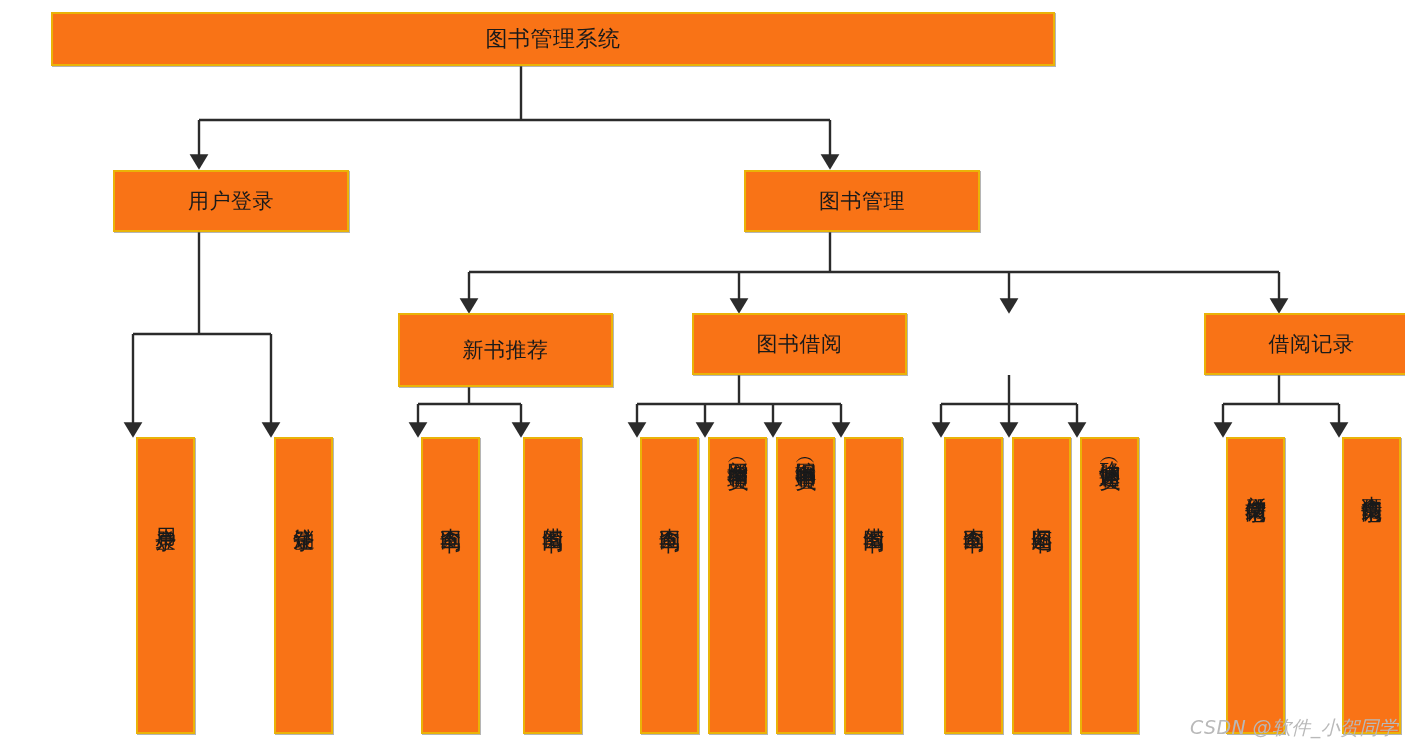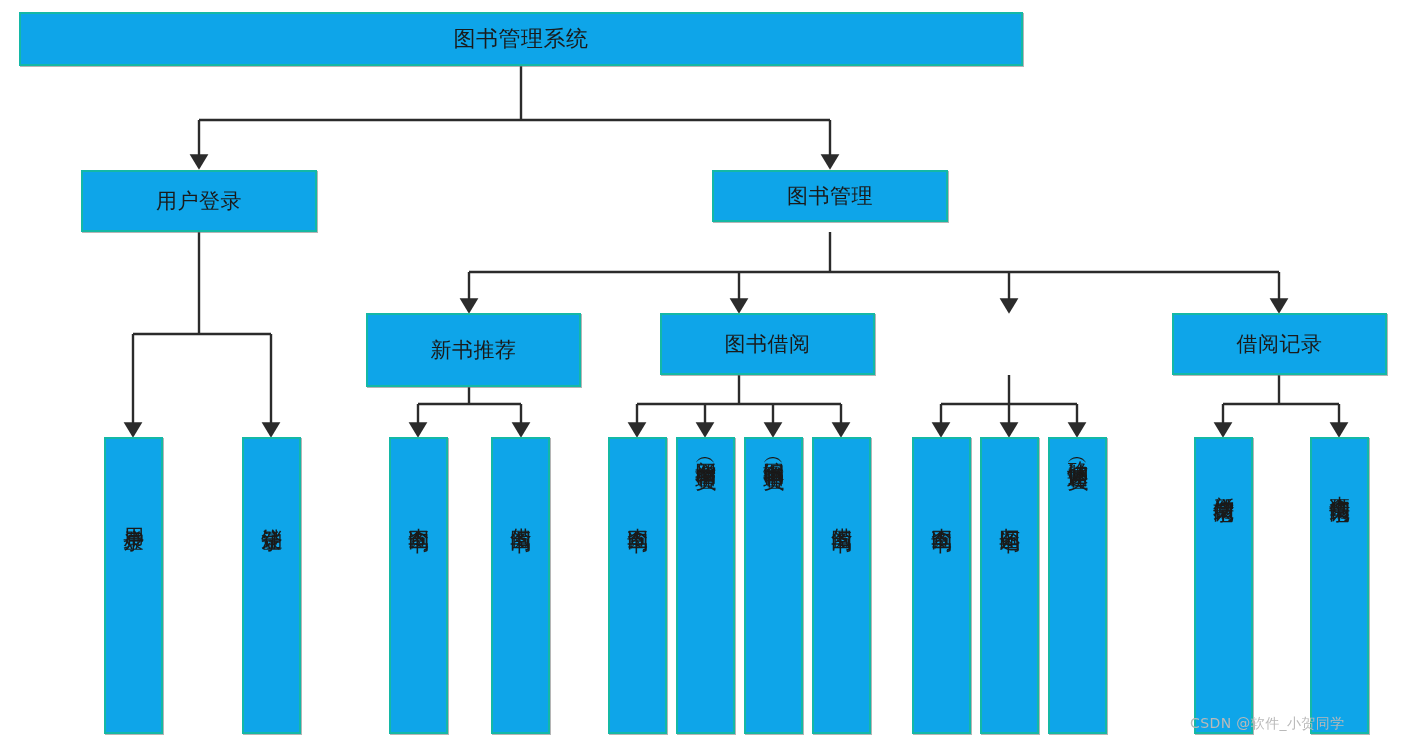--- a/index.html
+++ b/index.html
@@ -22,27 +22,28 @@
     position: absolute;
     left: 0;
     top: 0;
     width: 1405px;
     height: 747px;
     pointer-events: none;
   }
   .node {
     position: absolute;
     box-sizing: border-box;
-    background: #0ea5e9;
-    border: 2px solid #14b8a6;
+    background: #f97316;
+    border: 2px solid #eab308;
     display: flex;
     align-items: center;
     justify-content: center;
     color: #1a1a1a;
     box-shadow: 1px 1px 0 rgba(120,120,120,0.55);
+    margin-left: 32px;
   }
   .node .lbl {
     display: block;
     text-align: center;
     line-height: 1.18;
   }
   .node.horiz .lbl {
     font-size: 21px;
     letter-spacing: 0.5px;
     white-space: nowrap;
@@ -62,25 +63,26 @@
     line-height: 1.08;
     letter-spacing: 1.5px;
     white-space: nowrap;
     max-height: 285px;
   }
   .node.vert.tall .lbl {
     max-height: 292px;
   }
   .watermark {
     position: absolute;
-    font-size: 14px;
+    font-size: 19px;
     color: #b9b9b9;
     white-space: nowrap;
     letter-spacing: 0.4px;
     user-select: none;
+    font-style: italic;
   }
 </style>
 </head>
 <body>
 
 <div id="canvas">
 
   <svg id="edges" viewBox="0 0 1405 747" width="1405" height="747" aria-hidden="true">
     <defs>
       <marker id="arw" markerWidth="9" markerHeight="9" refX="3.2" refY="4.5" orient="auto" markerUnits="strokeWidth">
@@ -131,21 +133,21 @@
     </g>
   </svg>
 
   <div class="node horiz root" style="left:19px;top:12px;width:1004px;height:54px;">
     <span class="lbl">图书管理系统</span>
   </div>
 
   <div class="node horiz" style="left:81px;top:170px;width:236px;height:62px;">
     <span class="lbl">用户登录</span>
   </div>
-  <div class="node horiz" style="left:712px;top:170px;width:236px;height:52px;">
+  <div class="node horiz" style="left:712px;top:170px;width:236px;height:62px;">
     <span class="lbl">图书管理</span>
   </div>
 
   <div class="node horiz" style="left:366px;top:313px;width:215px;height:74px;">
     <span class="lbl">新书推荐</span>
   </div>
   <div class="node horiz" style="left:660px;top:313px;width:215px;height:62px;">
     <span class="lbl">图书借阅</span>
   </div>
   <div class="node horiz" style="left:1172px;top:313px;width:215px;height:62px;">

